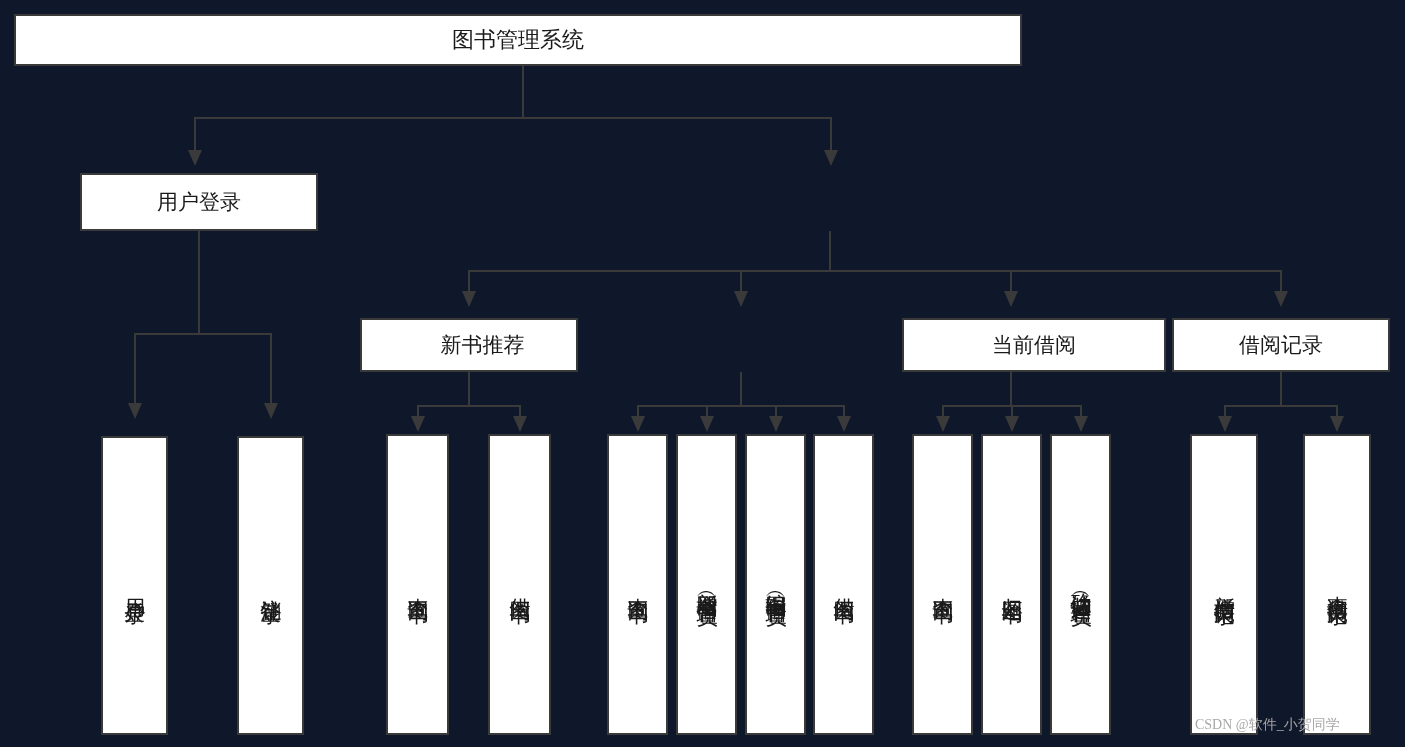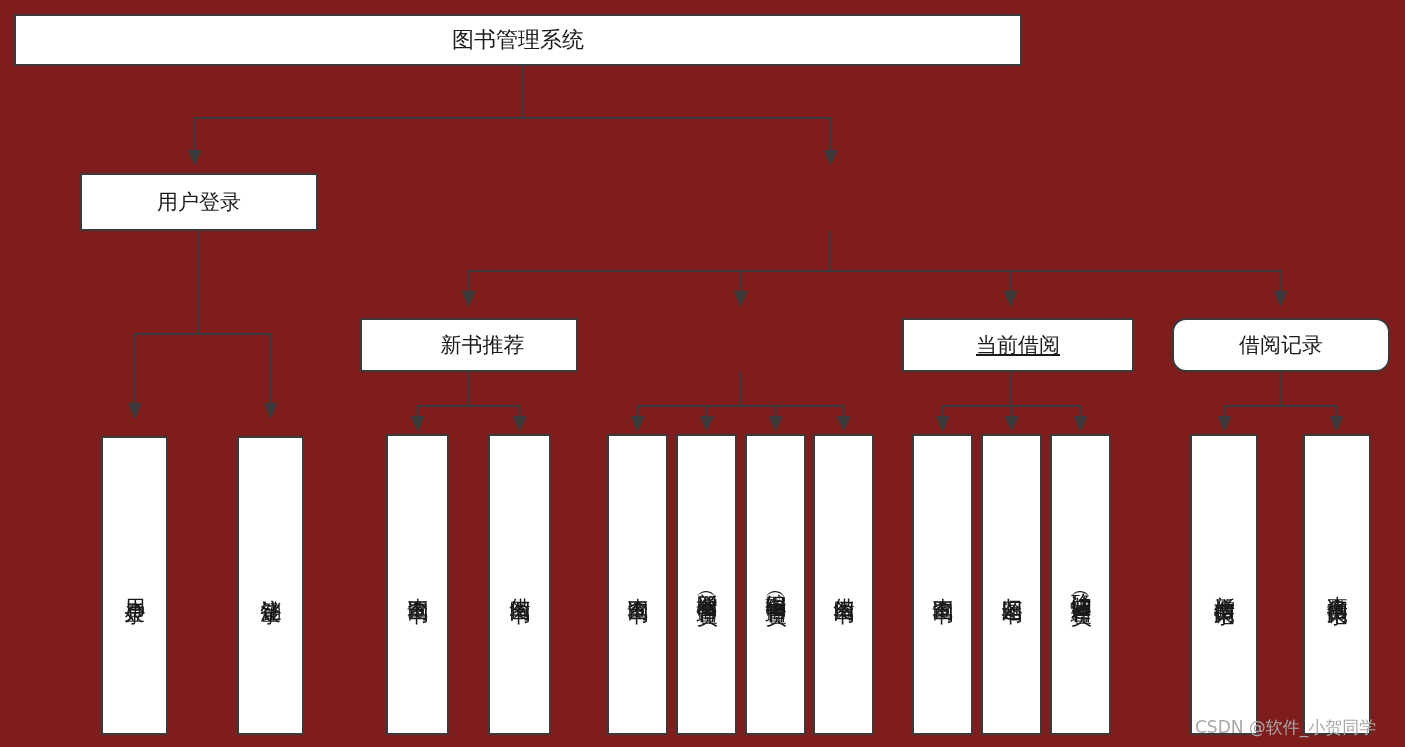--- a/index.html
+++ b/index.html
@@ -4,21 +4,21 @@
 <style>
   html,body{margin:0;padding:0;background:#ffffff;}
   body{
     font-family:"DejaVu Sans","Liberation Sans",sans-serif;
     -webkit-font-smoothing:antialiased;
   }
   #stage{
     position:relative;
     width:1405px;
     height:747px;
-    background:#7f1d1d;
+    background:#0f172a;
     overflow:hidden;
   }
   
   .node{
     position:absolute;
     box-sizing:border-box;
     border:2px solid #3a3a3a;
     background:#ffffff;
     display:flex;
     align-items:center;
@@ -55,24 +55,25 @@
   .arrow{
     position:absolute;
     width:0;height:0;
     border-left:7px solid transparent;
     border-right:7px solid transparent;
     border-top:16px solid #3a3a3a;
   }
   
   .watermark{
     position:absolute;
-    font-size:17px;
+    font-size:14px;
     color:#a8a8a8;
     white-space:nowrap;
     user-select:none;
+    font-family:Liberation Serif, serif;
   }
 </style>
 </head>
 <body>
 
 <div id="stage">
 
   <div class="node root" style="left:14px;top:14px;width:1008px;height:52px;">
     <span>图书管理系统</span>
   </div>
@@ -104,24 +105,24 @@
   <div class="vline" style="left:740px;top:270px;width:2px;height:23px;"></div>
   <div class="arrow" style="left:734px;top:291px;"></div>
   <div class="vline" style="left:1010px;top:270px;width:2px;height:23px;"></div>
   <div class="arrow" style="left:1004px;top:291px;"></div>
   <div class="vline" style="left:1280px;top:270px;width:2px;height:23px;"></div>
   <div class="arrow" style="left:1274px;top:291px;"></div>
 
   <div class="node h" style="left:360px;top:318px;width:218px;height:54px;padding-left:27px;">
     <span>新书推荐</span>
   </div>
-  <div class="node h" style="left:902px;top:318px;width:232px;height:54px;text-decoration:underline;">
+  <div class="node h" style="left:902px;top:318px;width:264px;height:54px;">
     <span>当前借阅</span>
   </div>
-  <div class="node h" style="left:1172px;top:318px;width:218px;height:54px;border-radius:14px;">
+  <div class="node h" style="left:1172px;top:318px;width:218px;height:54px;">
     <span>借阅记录</span>
   </div>
 
   <div class="vline" style="left:468px;top:372px;width:2px;height:34px;"></div>
   <div class="hline" style="left:417px;top:405px;width:104px;height:2px;"></div>
   <div class="vline" style="left:417px;top:405px;width:2px;height:14px;"></div>
   <div class="arrow" style="left:411px;top:416px;"></div>
   <div class="vline" style="left:519px;top:405px;width:2px;height:14px;"></div>
   <div class="arrow" style="left:513px;top:416px;"></div>
 

